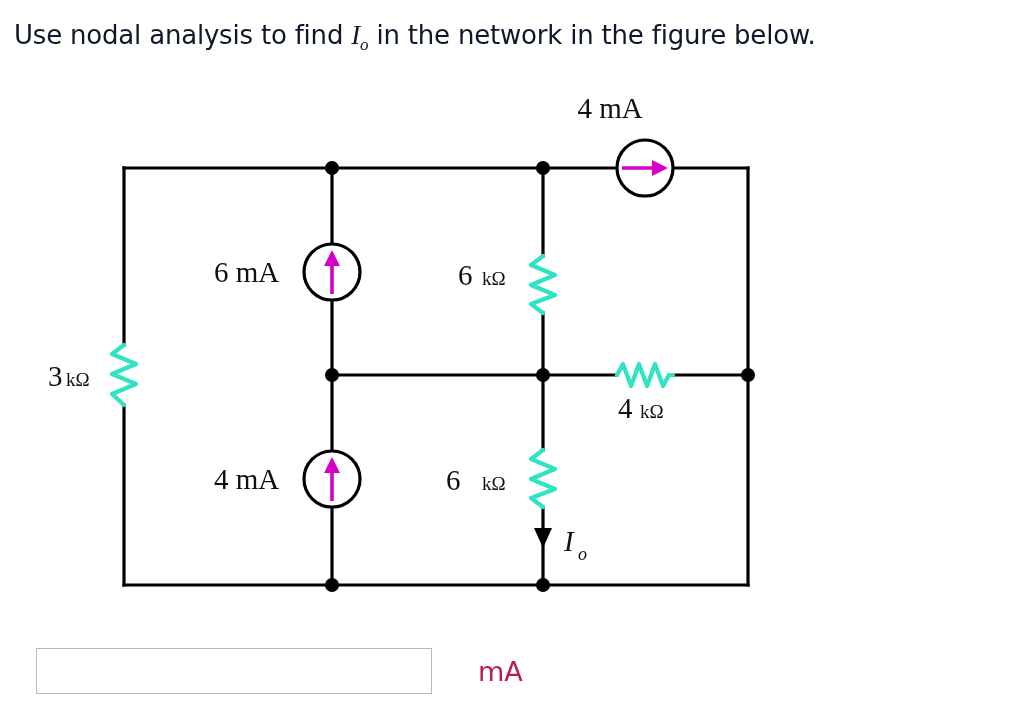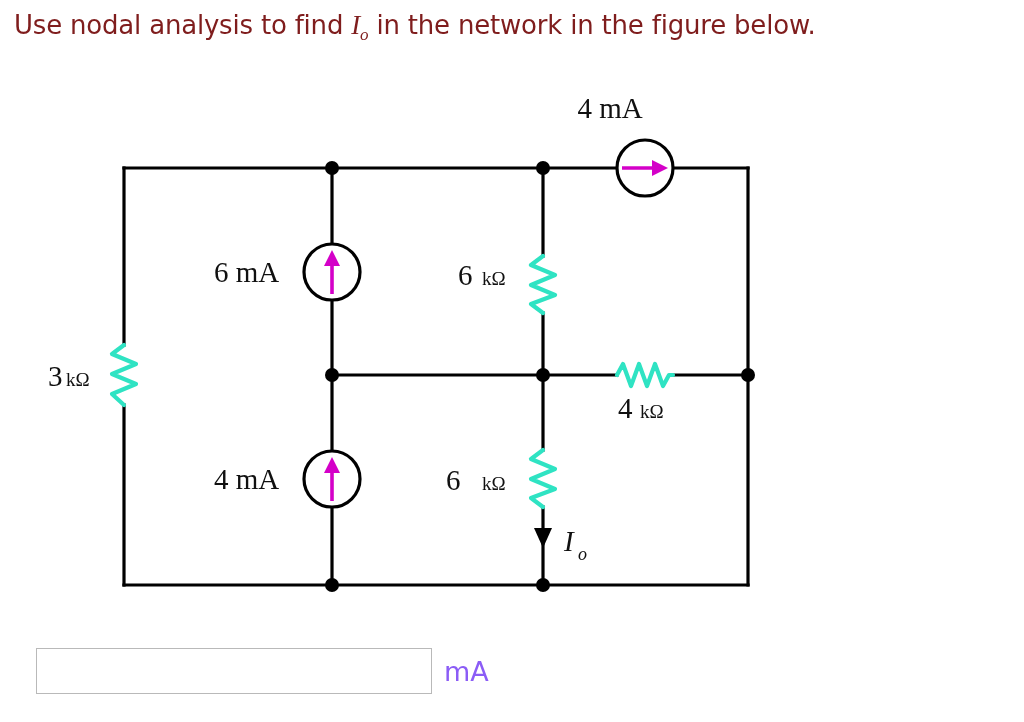--- a/index.html
+++ b/index.html
@@ -18,23 +18,23 @@
   }
 
   
   #question-prompt {
     position: absolute;
     left: 14px;
     top: 11px;
     width: 1000px;
     font-family: "DejaVu Sans", sans-serif;
     font-size: 26px;
-    line-height: 28px;
+    line-height: 48px;
     letter-spacing: -0.2px;
-    color: #7f1d1d;
+    color: #0f172a;
     white-space: nowrap;
   }
   #question-prompt .math-var {
     font-family: "Liberation Serif", serif;
     font-style: italic;
     font-size: 27px;
   }
   #question-prompt .math-var sub {
     font-size: 17px;
     font-style: italic;
@@ -89,21 +89,22 @@
     background: #ffffff;
     font-family: "Liberation Sans", sans-serif;
     font-size: 18px;
     padding: 0 8px;
     color: #111111;
     outline: none;
   }
   #answer-unit {
     font-family: "DejaVu Sans", sans-serif;
     font-size: 27px;
-    color: #8b5cf6;
+    color: #be185d;
+    margin-left: 34px;
   }
 </style>
 </head>
 <body>
 
 <div id="question-prompt">
   <span>Use nodal analysis to find </span><span class="math-var"><span>I</span><sub>o</sub></span><span> in the network in the figure below.</span>
 </div>
 
 <div id="circuit-figure">

